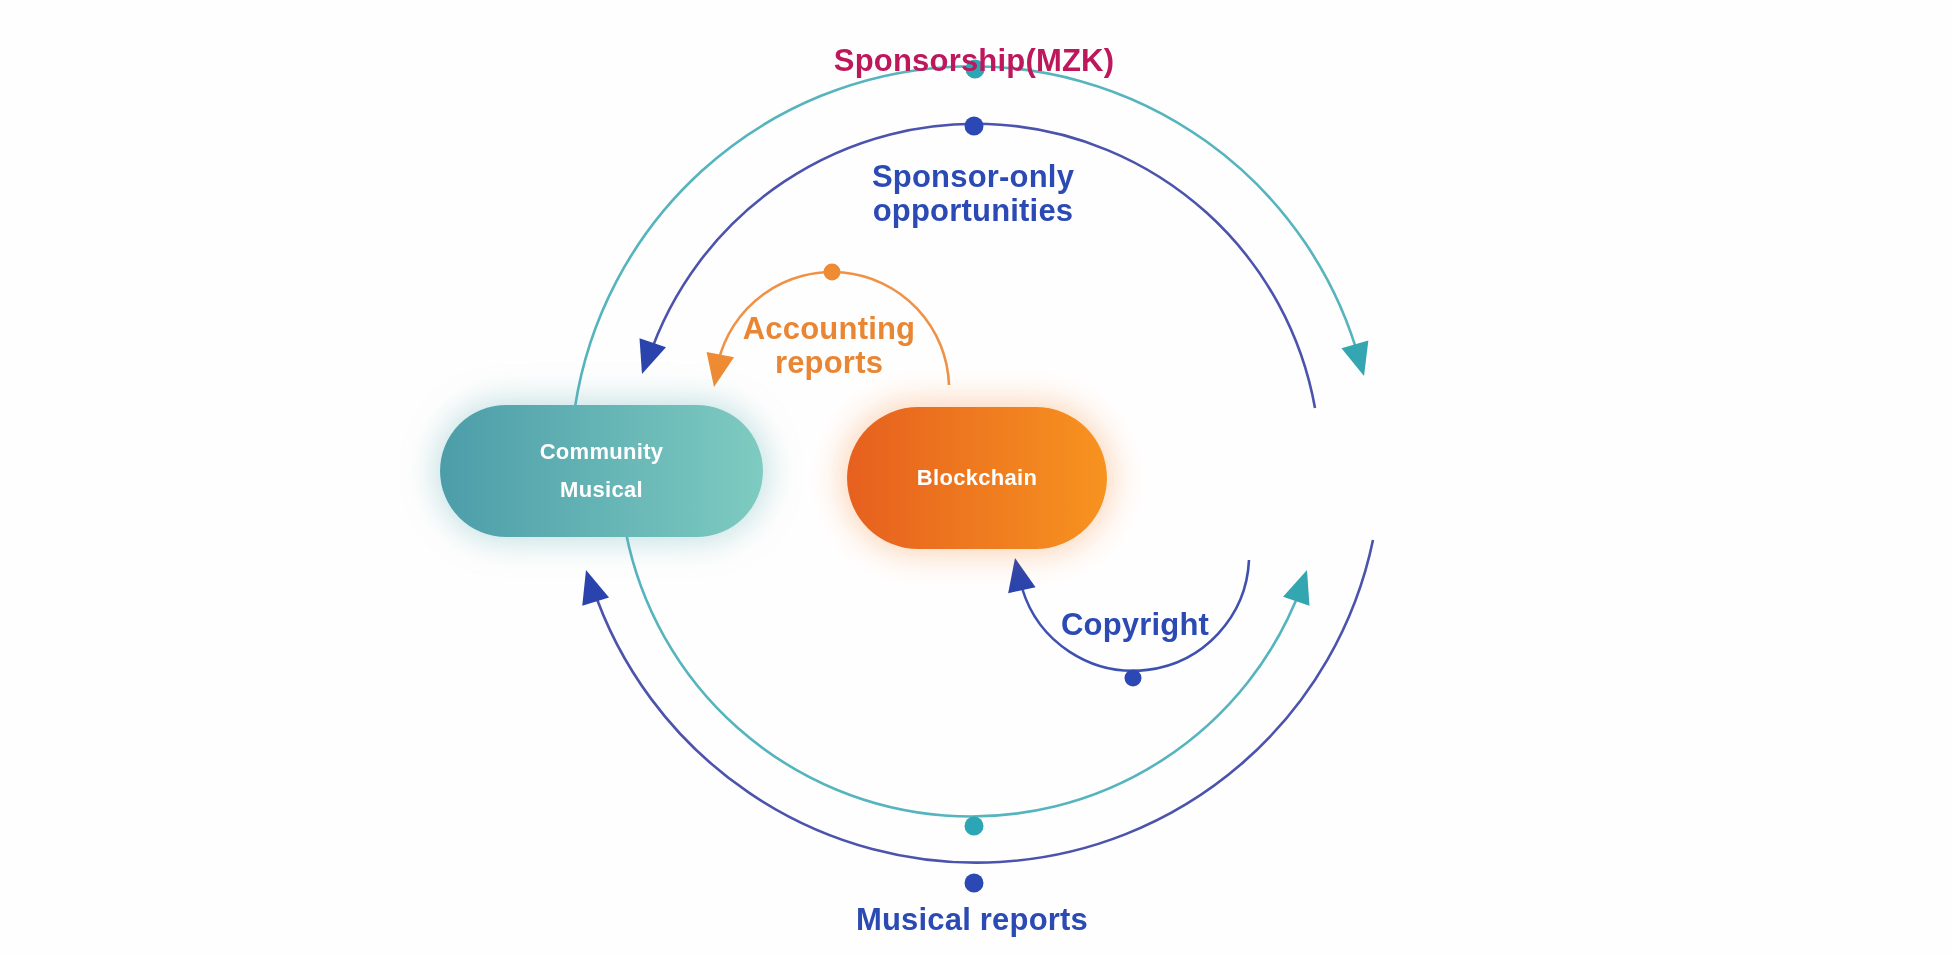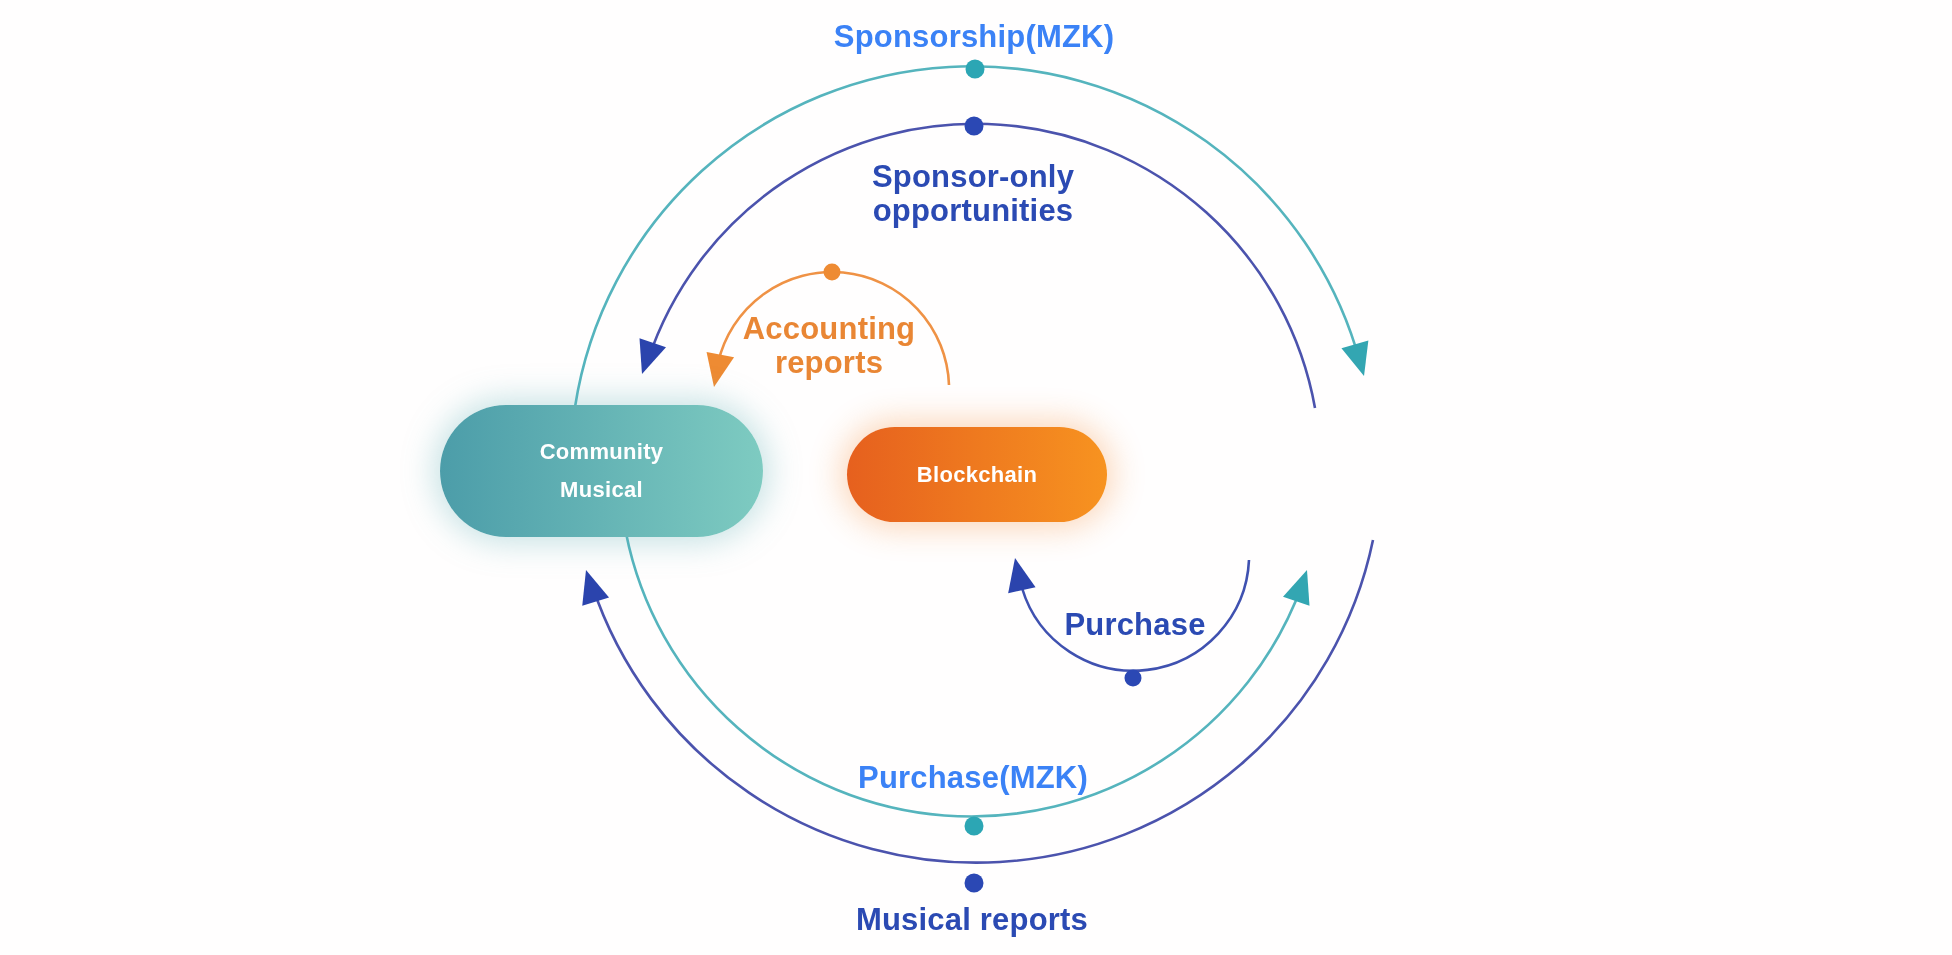--- a/index.html
+++ b/index.html
@@ -17,21 +17,21 @@
   .flow-label {
     position: absolute;
     transform: translate(-50%, -50%);
     font-weight: 700;
     font-size: 31px;
     line-height: 34px;
     text-align: center;
     white-space: nowrap;
     letter-spacing: 0.2px;
   }
-  .flow-label.teal   { color: #3b82f6; }
+  .flow-label.teal   { color: #be185d; margin-top: 24px; }
   .flow-label.blue   { color: #2b4ab3; }
   .flow-label.orange { color: #e98634; }
   .flow-label span { display: block; }
 
   
   .pill {
     position: absolute;
     display: flex;
     flex-direction: column;
     align-items: center;
@@ -44,24 +44,23 @@
     text-align: center;
     letter-spacing: 0.3px;
   }
   .pill span { display: block; }
   .pill.community {
     left: 440px; top: 405px; width: 323px; height: 132px;
     background: linear-gradient(90deg, #4c9da9 0%, #7ecbc1 100%);
     box-shadow: 0 0 32px 6px rgba(92, 175, 180, 0.35);
   }
   .pill.blockchain {
-    left: 847px; top: 407px; width: 260px; height: 95px;
+    left: 847px; top: 407px; width: 260px; height: 142px;
     background: linear-gradient(90deg, #e6601e 0%, #f79320 100%);
     box-shadow: 0 0 32px 6px rgba(243, 130, 40, 0.32);
-    margin-top: 20px;
   }
   .pill.artists {
     left: 1190px; top: 403px; width: 317px; height: 130px;
     background: linear-gradient(90deg, #50598c 0%, #2e49b6 100%);
     box-shadow: 0 0 32px 6px rgba(90, 105, 190, 0.35);
   }
 </style>
 </head>
 <body>
 
@@ -99,23 +98,22 @@
   <div class="flow-label orange" style="left:829px; top:346px;">
     <span>Accounting</span>
     <span>reports</span>
   </div>
 
   <div class="flow-label blue" style="left:973px; top:194px;">
     <span>Sponsor-only</span>
     <span>opportunities</span>
   </div>
 
-  <div class="flow-label blue" style="left:1135px; top:625px;">Purchase</div>
+  <div class="flow-label blue" style="left:1135px; top:625px;">Copyright</div>
 
-  <div class="flow-label teal" style="left:973px; top:778px;">Purchase(MZK)</div>
 
   <div class="flow-label blue" style="left:972px; top:920px;">Musical reports</div>
 
   <div class="pill community">
     <span>Community</span>
     <span>Musical</span>
   </div>
 
   <div class="pill blockchain">
     <span>Blockchain</span>

